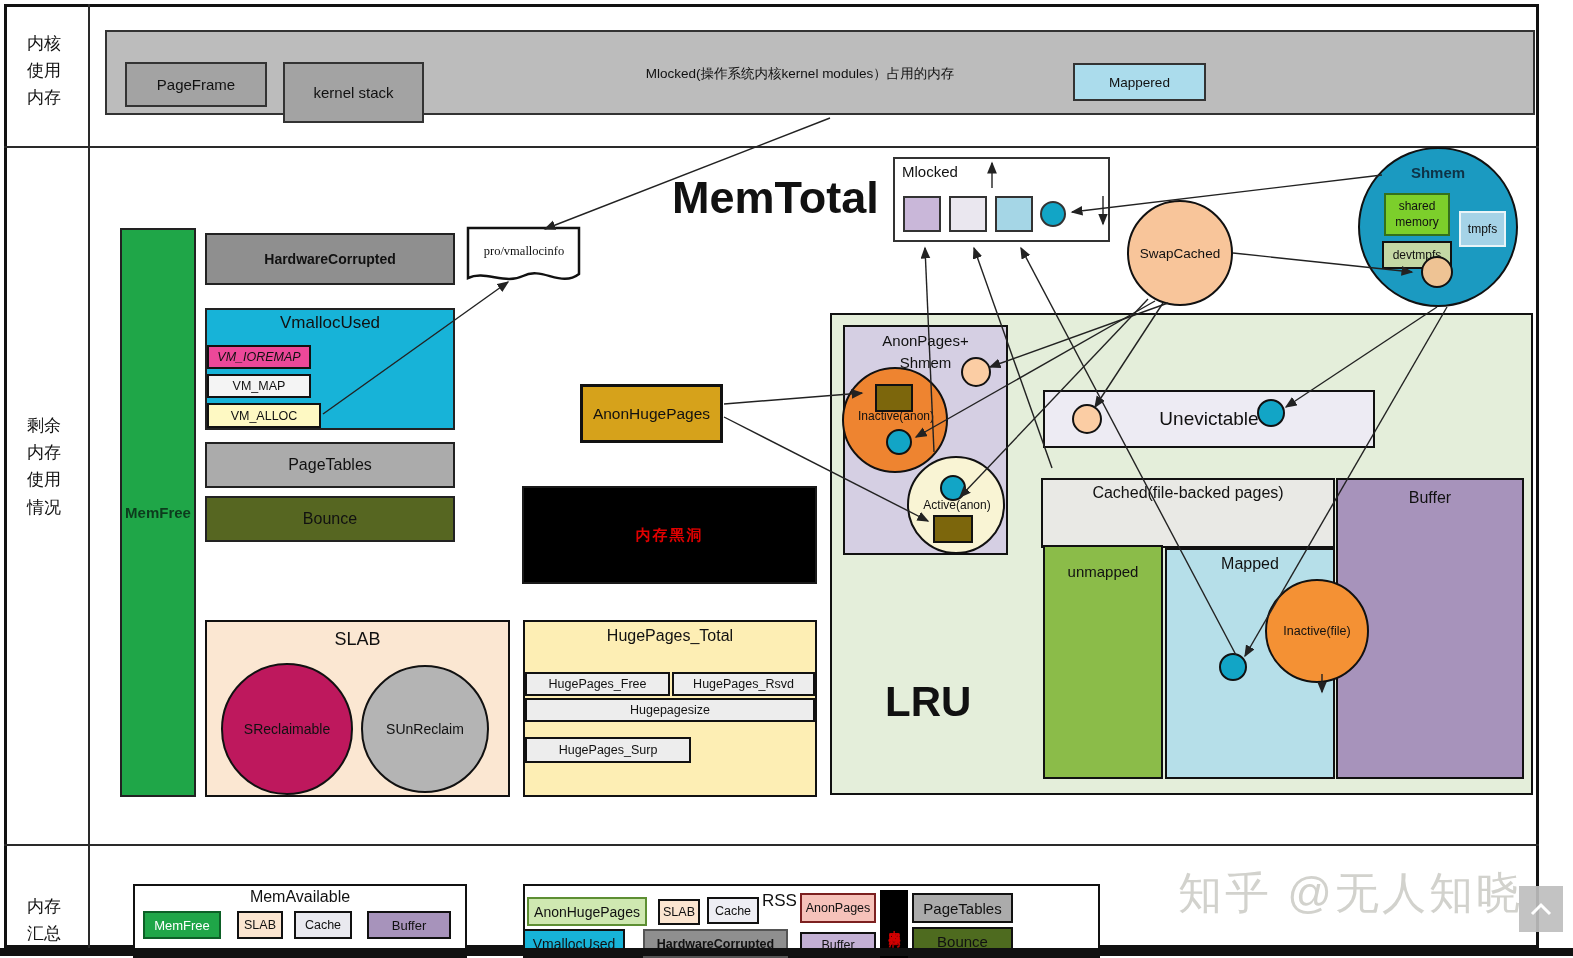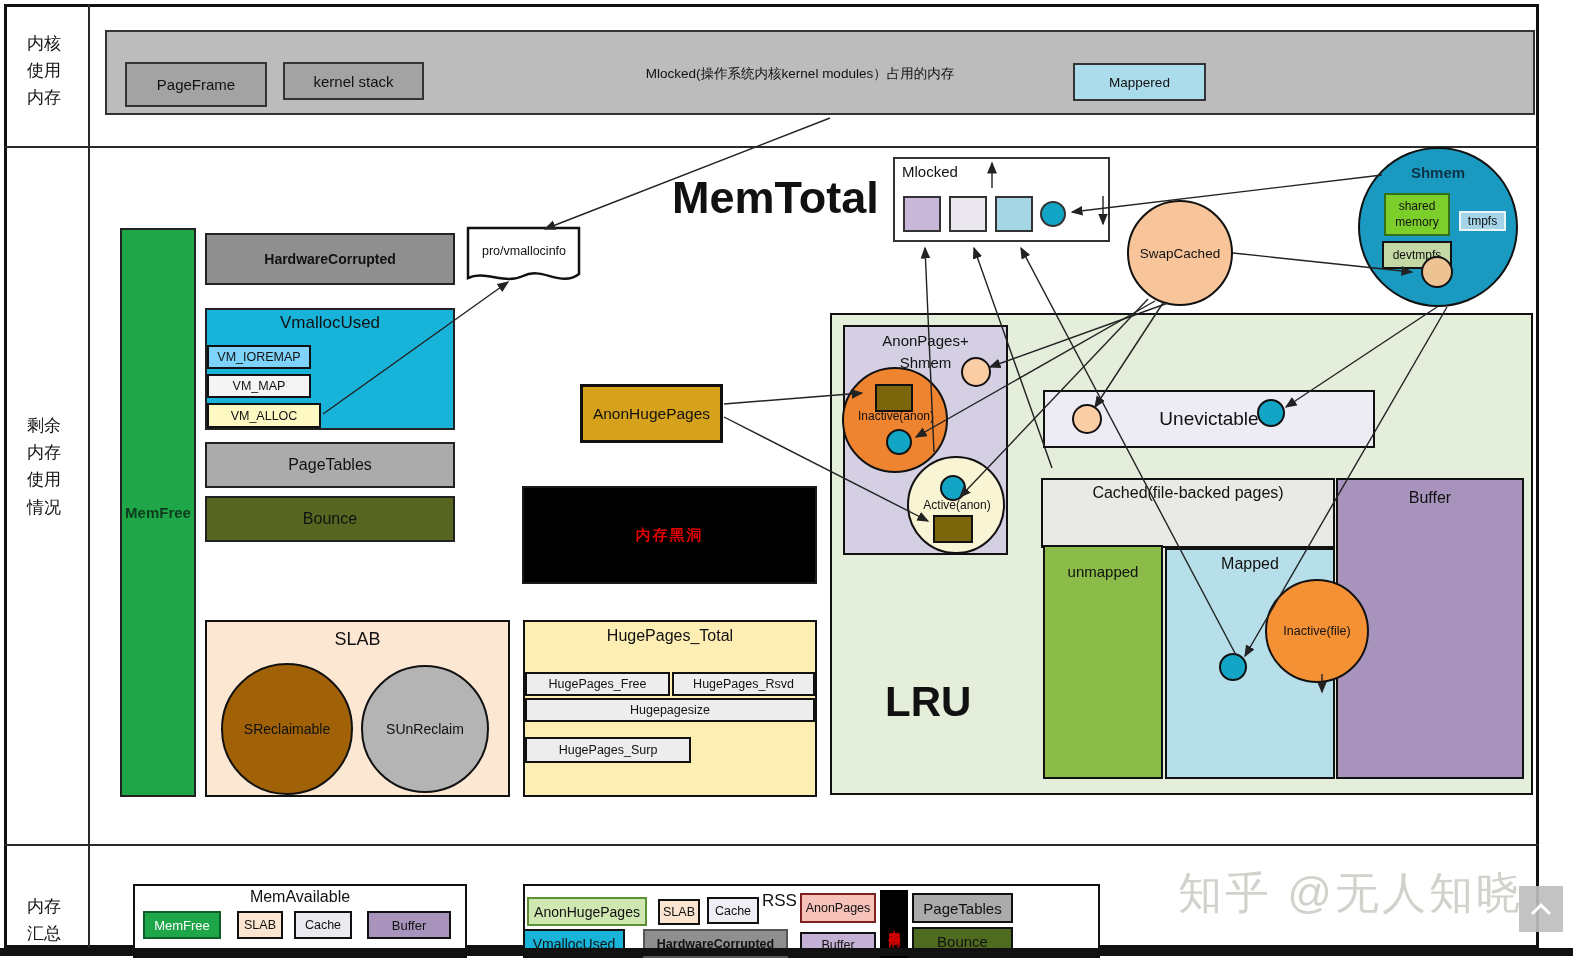--- a/index.html
+++ b/index.html
@@ -21,53 +21,53 @@
   #bottombar{left:0px;top:948px;width:1573px;height:8px;background:#111;z-index:30;}
 
   .rowlabel{font-size:17px;line-height:1.6;width:64px;text-align:center;}
   #lbl-kernel{left:12px;top:30px;}
   #lbl-remain{left:12px;top:412px;}
   #lbl-summary{left:12px;top:893px;}
 
   
   #kernelbar{left:105px;top:30px;width:1430px;height:85px;background:#bcbcbc;border:2px solid #333;}
   #pageframe{left:125px;top:62px;width:142px;height:45px;background:#a3a3a3;border:2px solid #333;font-size:15px;}
-  #kstack{left:283px;top:62px;width:141px;height:38px;background:#a3a3a3;border:2px solid #333;font-size:15px;}
+  #kstack{left:283px;top:62px;width:141px;height:61px;background:#a3a3a3;border:2px solid #333;font-size:15px;}
   #kcaption{left:585px;top:65px;width:430px;font-size:13.5px;text-align:center;}
   #mappered{left:1073px;top:63px;width:133px;height:38px;background:#abdcec;border:2px solid #333;font-size:13.5px;}
 
   #memtotal{left:672px;top:172px;width:270px;font-size:45px;font-weight:600;}
 
   
   #mlocked{left:893px;top:157px;width:217px;height:85px;background:#fff;border:2px solid #333;}
   #mlocked-lbl{left:902px;top:163px;font-size:15px;}
   #ml-r1{left:903px;top:196px;width:38px;height:36px;background:#c9b7d9;border:2px solid #333;}
   #ml-r2{left:949px;top:196px;width:38px;height:36px;background:#eae7ef;border:2px solid #333;}
   #ml-r3{left:995px;top:196px;width:38px;height:36px;background:#a5d6e6;border:2px solid #333;}
   #ml-c{left:1040px;top:201px;width:26px;height:26px;background:#12a5c6;border:2px solid #333;}
 
   
   #doc{left:466px;top:226px;width:115px;height:66px;}
-  #doc-lbl{left:470px;top:244px;width:108px;font-size:12.5px;text-align:center;}
+  #doc-lbl{left:470px;top:244px;width:108px;font-size:12.5px;text-align:center;font-family:Liberation Serif, serif;}
 
   
   #memfree{left:120px;top:228px;width:76px;height:569px;background:#1fa648;border:2px solid #222;
            font-size:15px;font-weight:600;color:#0d3b1d;}
   #hwcor{left:205px;top:233px;width:250px;height:52px;background:#8f8f8f;border:2px solid #222;font-size:14px;font-weight:bold;}
   #vmalloc{left:205px;top:308px;width:250px;height:122px;background:#17b3d8;border:2px solid #222;}
   #vmalloc-lbl{left:205px;top:313px;width:250px;font-size:17px;}
-  #vm1{left:207px;top:345px;width:104px;height:24px;background:#7dd3fc;border:2px solid #111;font-size:12.5px;}
+  #vm1{left:207px;top:345px;width:104px;height:24px;background:#ec4899;border:2px solid #111;font-size:12.5px;font-style:italic;}
   #vm2{left:207px;top:374px;width:104px;height:24px;background:#f4f4f4;border:2px solid #111;font-size:12.5px;}
   #vm3{left:207px;top:403px;width:114px;height:25px;background:#fef9c3;border:2px solid #111;font-size:12.5px;}
   #ptables{left:205px;top:442px;width:250px;height:46px;background:#ababab;border:2px solid #222;font-size:16px;}
   #bounce{left:205px;top:496px;width:250px;height:46px;background:#566621;border:2px solid #222;font-size:16px;}
 
   #slab{left:205px;top:620px;width:305px;height:177px;background:#fbe7d2;border:2px solid #111;}
   #slab-lbl{left:205px;top:629px;width:305px;font-size:18px;}
-  #srec{left:221px;top:663px;width:132px;height:132px;background:#a16207;border:2px solid #111;font-size:14px;}
+  #srec{left:221px;top:663px;width:132px;height:132px;background:#be185d;border:2px solid #111;font-size:14px;}
   #sunr{left:361px;top:665px;width:128px;height:128px;background:#b4b4b4;border:2px solid #111;font-size:14px;}
 
   #anonhuge{left:580px;top:384px;width:143px;height:59px;background:#d6a21b;border:3px solid #111;font-size:15.5px;}
   #blackhole{left:522px;top:486px;width:295px;height:98px;background:#000;color:#e00000;font-size:15px;font-weight:bold;letter-spacing:2px;}
 
   #hp{left:523px;top:620px;width:294px;height:177px;background:#fdeeb4;border:2px solid #111;}
   #hp-lbl{left:523px;top:627px;width:294px;font-size:16px;}
   #hp-free{left:525px;top:672px;width:145px;height:24px;background:#ededed;border:2px solid #111;font-size:12.5px;}
   #hp-rsvd{left:672px;top:672px;width:143px;height:24px;background:#ededed;border:2px solid #111;font-size:12.5px;}
   #hp-size{left:525px;top:698px;width:290px;height:24px;background:#ededed;border:2px solid #111;font-size:12.5px;}
@@ -101,21 +101,21 @@
   #bufferbox{left:1336px;top:478px;width:188px;height:301px;background:#a793bb;border:2px solid #111;}
   #buffer-lbl{left:1336px;top:489px;width:188px;font-size:16px;}
   #map-teal{left:1219px;top:653px;width:28px;height:28px;background:#12a5c6;border:2px solid #111;}
   #infile{left:1265px;top:579px;width:104px;height:104px;background:#f49134;border:2px solid #111;font-size:12.5px;}
   #actfile{left:1288px;top:689px;width:94px;height:94px;background:#f9f4d4;border:2px solid #111;font-size:12.5px;}
 
   #swapcached{left:1127px;top:200px;width:106px;height:106px;background:#f8c59a;border:2px solid #111;font-size:13.5px;}
   #shmem{left:1358px;top:147px;width:160px;height:160px;background:#1b9ac1;border:2px solid #111;}
   #shmem-lbl{left:1358px;top:164px;width:160px;font-size:15px;font-weight:600;color:#0e3246;}
   #shm-shared{left:1384px;top:193px;width:66px;height:43px;background:#7ccf2b;border:2px solid #34701c;font-size:12px;line-height:1.3;}
-  #shm-tmpfs{left:1459px;top:211px;width:47px;height:20px;background:#a5d3e7;border:2px solid #e8f4f8;font-size:12px;}
+  #shm-tmpfs{left:1459px;top:211px;width:47px;height:36px;background:#a5d3e7;border:2px solid #e8f4f8;font-size:12px;}
   #shm-dev{left:1382px;top:241px;width:70px;height:28px;background:#c4d8a5;border:2px solid #111;font-size:12px;}
   #shm-peach{left:1421px;top:256px;width:32px;height:32px;background:#eec394;border:2px solid #111;}
 
   
   #memavail{left:133px;top:884px;width:334px;height:74px;background:#fff;border:2px solid #111;}
   #memavail-lbl{left:133px;top:888px;width:334px;font-size:16px;}
   #ma-memfree{left:143px;top:911px;width:78px;height:28px;background:#1fa648;border:2px solid #0c5f26;color:#fff;font-size:13px;}
   #ma-slab{left:237px;top:911px;width:46px;height:28px;background:#fbe5d0;border:2px solid #111;font-size:12.5px;}
   #ma-cache{left:294px;top:911px;width:58px;height:28px;background:#e9e9ef;border:2px solid #111;font-size:12.5px;}
   #ma-buffer{left:367px;top:911px;width:84px;height:28px;background:#a793bb;border:2px solid #111;font-size:13px;}

